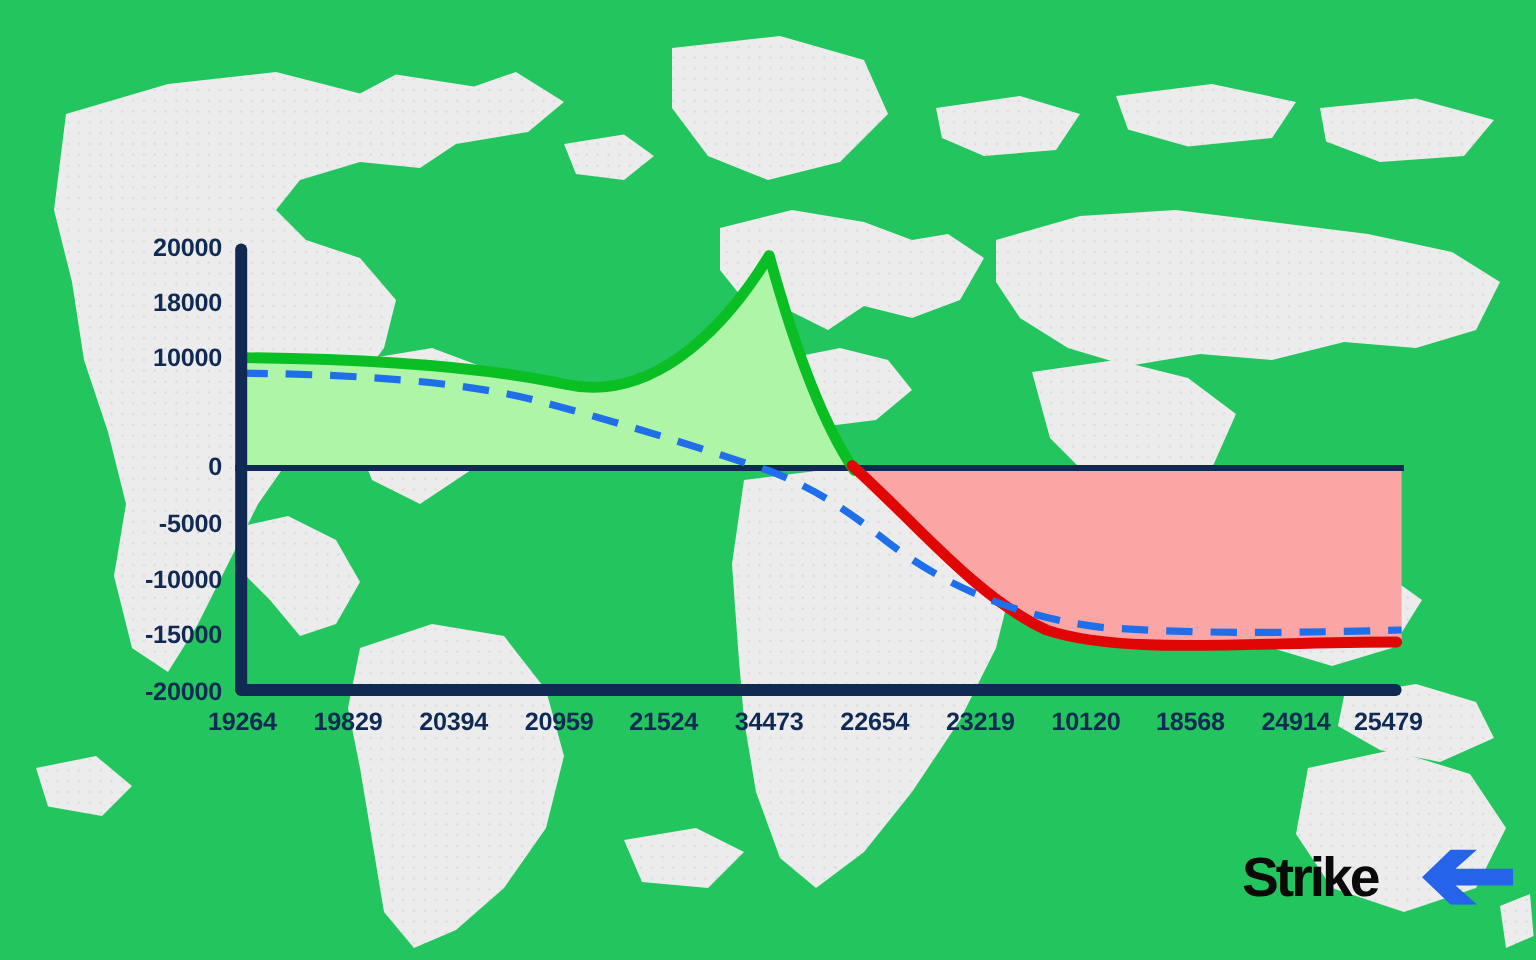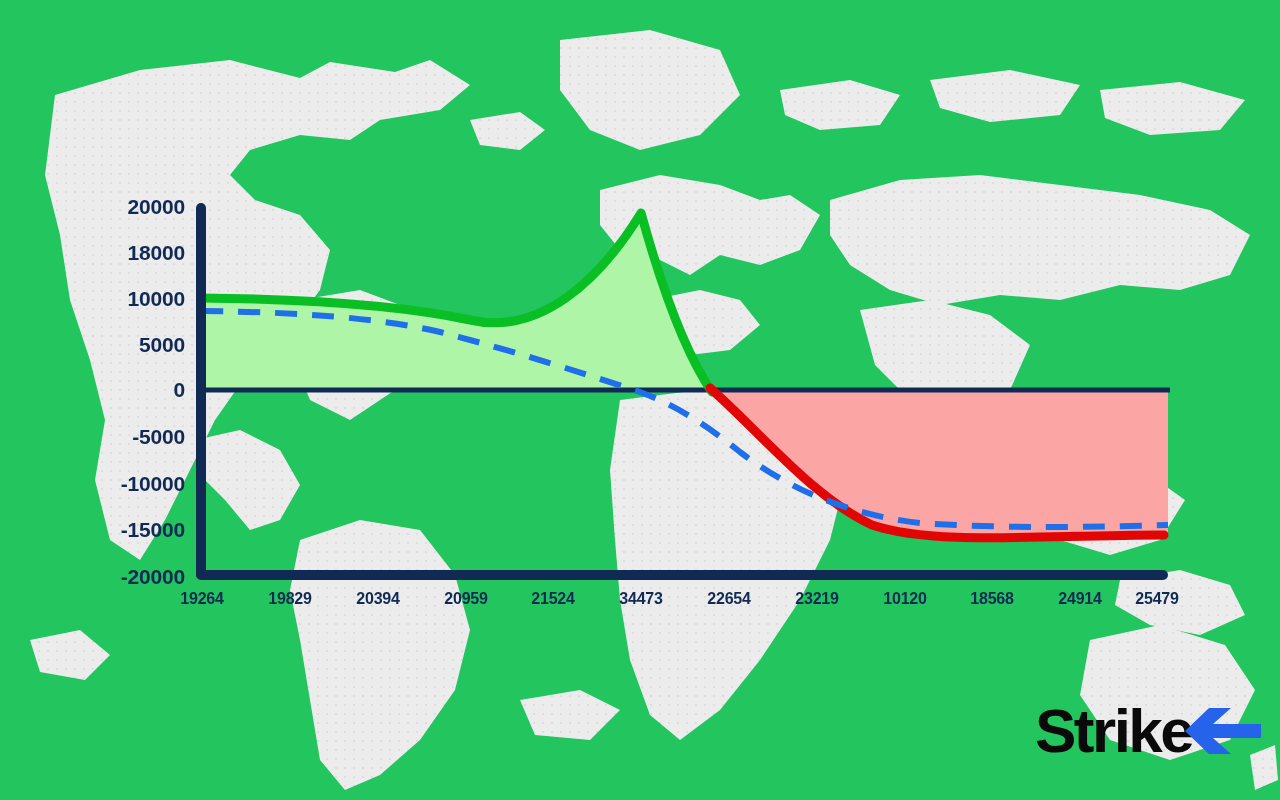--- a/index.html
+++ b/index.html
@@ -30,37 +30,37 @@
     color: #102A54;
     white-space: nowrap;
     letter-spacing: -0.2px;
   }
   .y-tick {
     font-size: 21px;
     text-align: right;
     transform: translateY(-50%);
   }
   .x-tick {
-    font-size: 16px;
+    font-size: 21px;
     text-align: center;
     transform: translateX(-50%);
   }
   #logo {
     position: absolute;
     left: 1035px;
     top: 697px;
     width: 220px;
     height: 68px;
   }
   .logo-word {
     position: absolute;
     left: 0; top: 0;
     font-family: "Liberation Sans", sans-serif;
     font-weight: bold;
-    font-size: 62px;
+    font-size: 46px;
     letter-spacing: -2.5px;
     color: #0a0a0a;
     line-height: 68px;
   }
 </style>
 </head>
 <body>
 
 <div id="stage">
 
@@ -147,21 +147,20 @@
              C 1010 529, 1090 527, 1168 525"></path>
 
     <rect x="196" y="203" width="10" height="376" rx="5" fill="#102A54"></rect>
 
     <rect x="196" y="570" width="972" height="10" rx="5" fill="#102A54"></rect>
   </svg>
 
   <div class="tick-label y-tick" style="left:10px; top:207px; width:175px;">20000</div>
   <div class="tick-label y-tick" style="left:10px; top:253px; width:175px;">18000</div>
   <div class="tick-label y-tick" style="left:10px; top:299px; width:175px;">10000</div>
-  <div class="tick-label y-tick" style="left:10px; top:345px; width:175px;">5000</div>
   <div class="tick-label y-tick" style="left:10px; top:390px; width:175px;">0</div>
   <div class="tick-label y-tick" style="left:10px; top:437px; width:175px;">-5000</div>
   <div class="tick-label y-tick" style="left:10px; top:484px; width:175px;">-10000</div>
   <div class="tick-label y-tick" style="left:10px; top:530px; width:175px;">-15000</div>
   <div class="tick-label y-tick" style="left:10px; top:577px; width:175px;">-20000</div>
 
   <div class="tick-label x-tick" style="left:202px; top:590px;">19264</div>
   <div class="tick-label x-tick" style="left:290px; top:590px;">19829</div>
   <div class="tick-label x-tick" style="left:378px; top:590px;">20394</div>
   <div class="tick-label x-tick" style="left:466px; top:590px;">20959</div>

